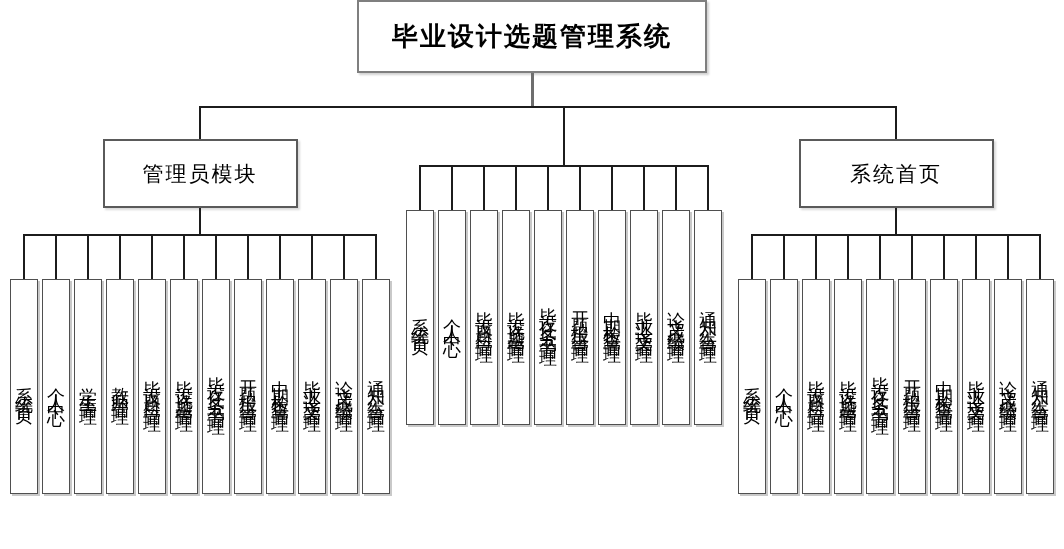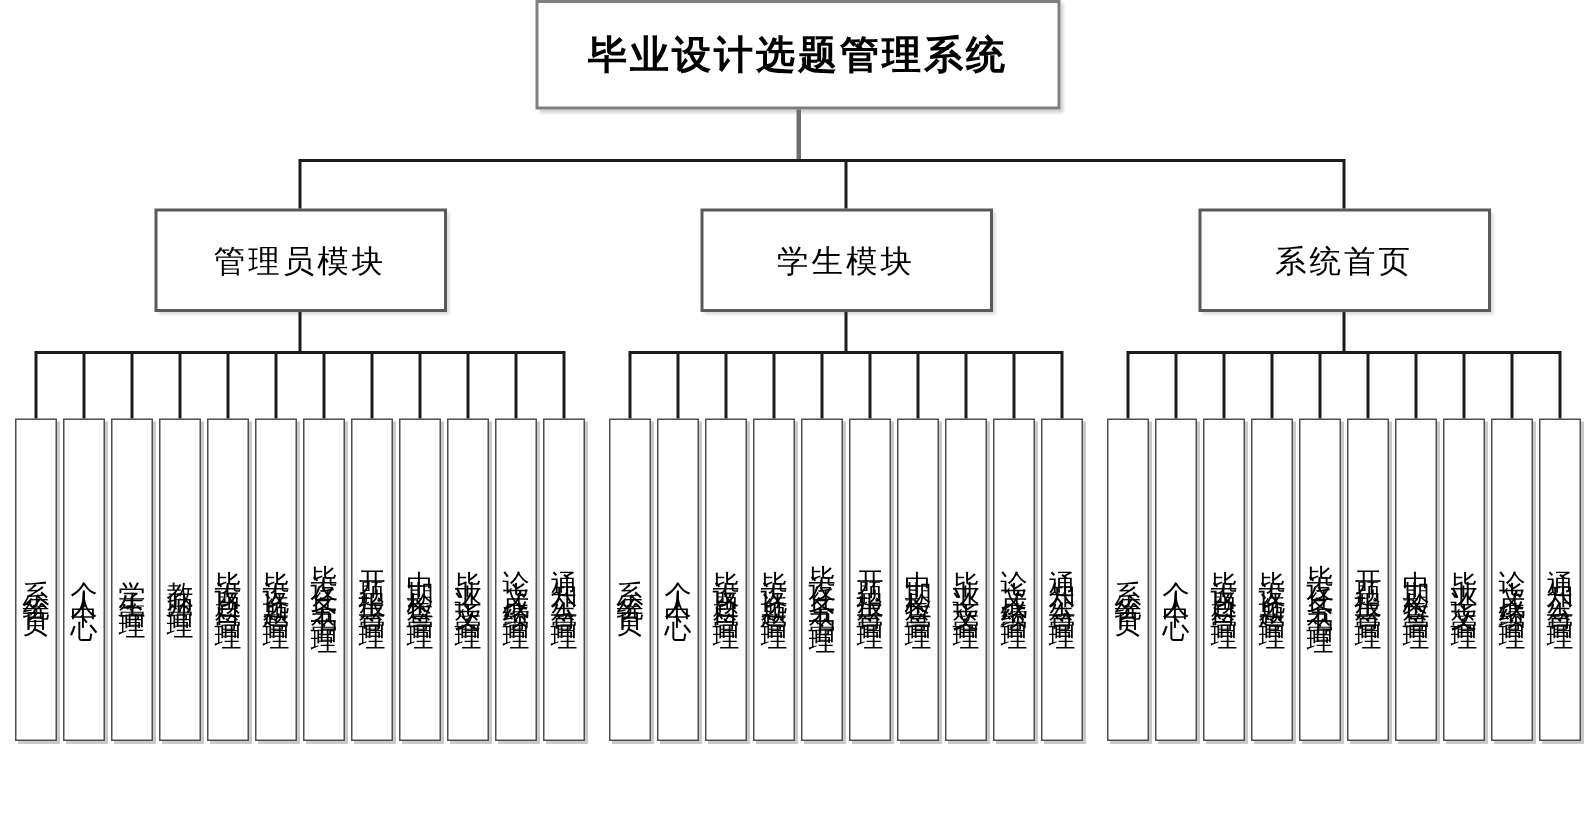--- a/index.html
+++ b/index.html
@@ -145,23 +145,20 @@
 
   <div class="branch">
     <div class="node leaf">
       <span>通知公告管理</span>
     </div>
   </div>
 </div>
   </div>
 
   <div class="branch">
-    <div class="node module">
-      <span>学生模块</span>
-    </div>
     <div class="module-stem"></div>
     <div class="branches leaves">
   <div class="branch">
     <div class="node leaf">
       <span>系统首页</span>
     </div>
   </div>
 
   <div class="branch">
     <div class="node leaf">

